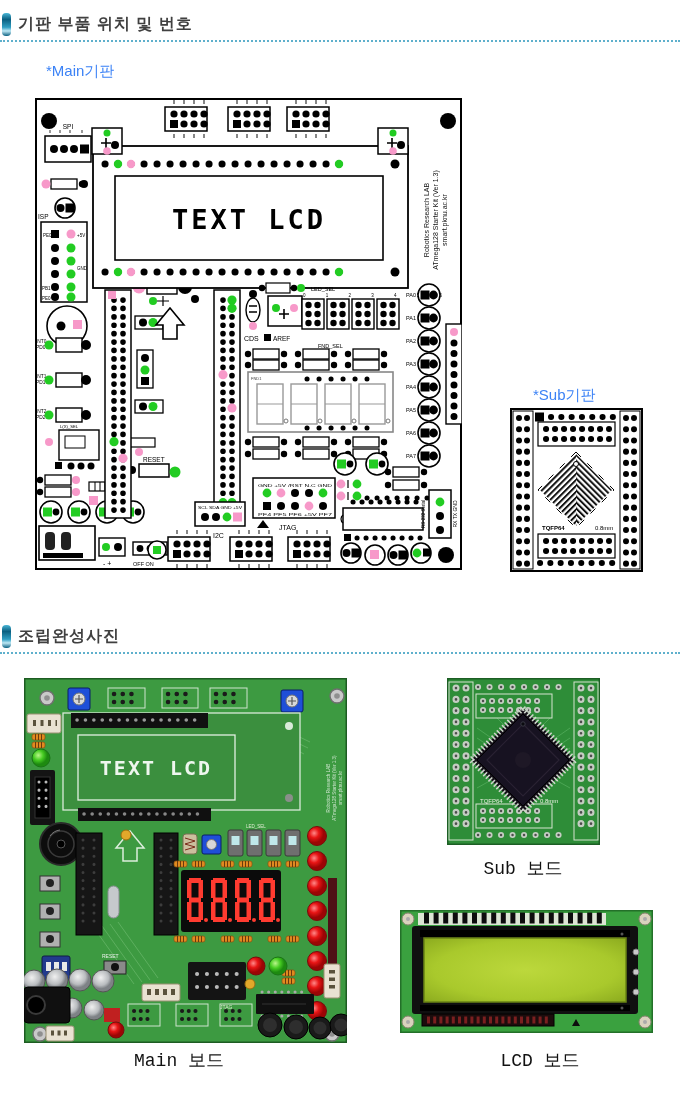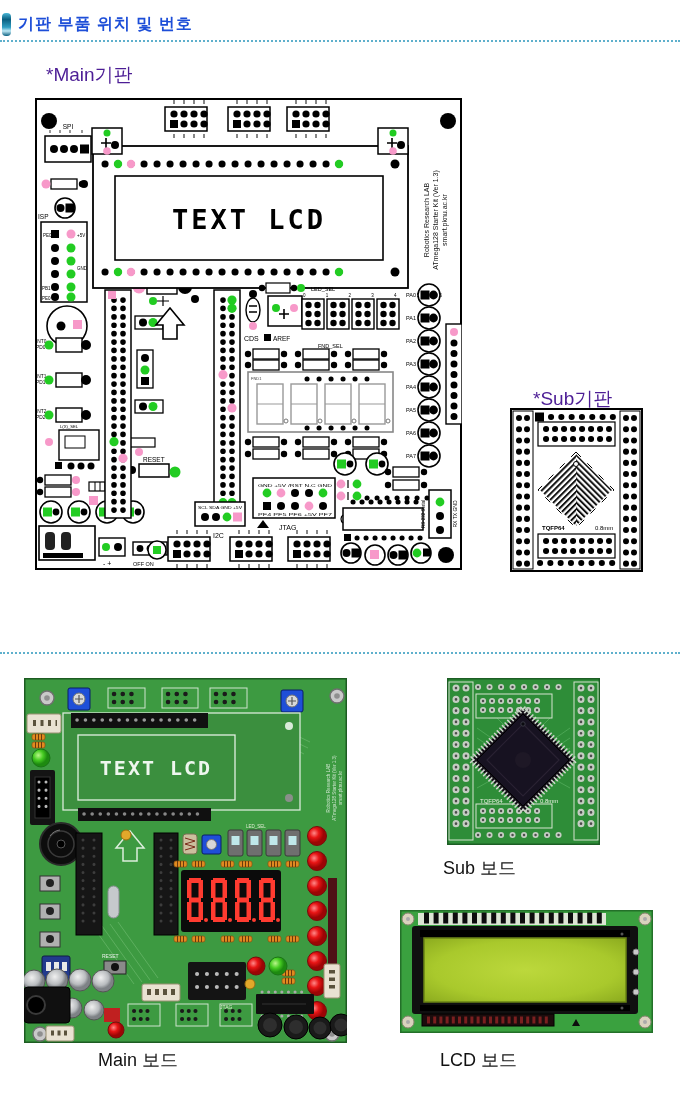--- a/index.html
+++ b/index.html
@@ -2,24 +2,24 @@
 <html><head>
 <meta charset="utf-8">
 <style>
   html,body{margin:0;padding:0;background:#fff;}
   .page{position:relative;width:680px;height:1105px;background:#fff;overflow:hidden;
         font-family:"Liberation Sans",sans-serif;}
   .abs{position:absolute;}
   .sec-header{position:absolute;left:2px;display:flex;align-items:center;gap:7px;height:26px;}
   .bar-icon{display:inline-block;width:9px;height:23px;border-radius:4px;
     background:linear-gradient(180deg,#49b6d6 0%,#0a5f80 28%,#2f9ec2 62%,#bfe8f4 78%,#0a5f80 100%);}
-  .sec-title{margin:0;font-size:16px;font-weight:bold;color:#1d4ed8;letter-spacing:1px;}
+  .sec-title{margin:0;font-size:16px;font-weight:bold;color:#404040;letter-spacing:1px;}
   .dotline{position:absolute;left:0;width:680px;border-top:2px dotted #5fb0cc;height:0;}
-  .diagram-label{position:absolute;font-size:19px;color:#4c1d95;}
-  .caption{position:absolute;font-size:18px;color:#111;text-align:left;}
+  .diagram-label{position:absolute;font-size:15px;color:#3b82f6;}
+  .caption{position:absolute;font-size:18px;color:#111;text-align:center;font-family:Liberation Mono, monospace;}
   svg text{font-family:"Liberation Sans",sans-serif;}
   svg .mono{font-family:"DejaVu Sans Mono","Liberation Mono",monospace;}
 </style>
 </head>
 <body>
 
 <div class="page">
 
   <div class="sec-header" style="top:11px">
     <span class="bar-icon"></span>
@@ -497,20 +497,24 @@
     <g>
       <polygon points="66,44 104,82 66,120 28,82" fill="none" stroke="#000" stroke-width="1" stroke-dasharray="7 9"></polygon>
       <polygon points="30,82 66,46 66,118" fill="url(#hzA)"></polygon>
       <polygon points="66,46 102,82 66,118" fill="url(#hzB)"></polygon>
       <circle cx="66" cy="56" r="2.5" fill="#fff" stroke="#000"></circle>
       <text x="32" y="122" font-size="6" font-weight="bold">TQFP64</text>
       <text x="85" y="122" font-size="6">0.8mm</text>
     </g>
   </svg>
 
+  <div class="sec-header" style="top:623px">
+    <span class="bar-icon"></span>
+    <h2 class="sec-title">조립완성사진</h2>
+  </div>
   <div class="dotline" style="top:652px"></div>
 
   <svg class="abs" style="left:24px;top:678px" width="323" height="365" viewBox="0 0 323 365">
     <defs>
       <radialGradient id="redg" cx="0.35" cy="0.35">
           <stop offset="0" stop-color="#ff8a8a"></stop>
           <stop offset="0.5" stop-color="#e81515"></stop>
           <stop offset="1" stop-color="#9c0505"></stop>
         </radialGradient>
       <radialGradient id="grng" cx="0.35" cy="0.35">
@@ -862,16 +866,16 @@
       <line x1="27" y1="110" x2="149" y2="110" stroke="#7a1f1f" stroke-width="7" stroke-dasharray="3 3.2"></line>
       <polygon points="172,116 180,116 176,109" fill="#0d0d0d"></polygon>
     </g>
     <g>
       <circle cx="236" cy="42" r="3" fill="#c9c9c9" stroke="#777"></circle>
       <circle cx="236" cy="62" r="3" fill="#c9c9c9" stroke="#777"></circle>
       <circle cx="236" cy="82" r="3" fill="#c9c9c9" stroke="#777"></circle>
     </g>
   </svg>
 
-  <div class="caption" style="left:98px;top:1048px;width:200px">Main 보드</div>
+  <div class="caption" style="left:79px;top:1048px;width:200px">Main 보드</div>
   <div class="caption" style="left:443px;top:856px;width:160px">Sub 보드</div>
   <div class="caption" style="left:440px;top:1048px;width:200px">LCD 보드</div>
 </div>
 
 </body></html>

